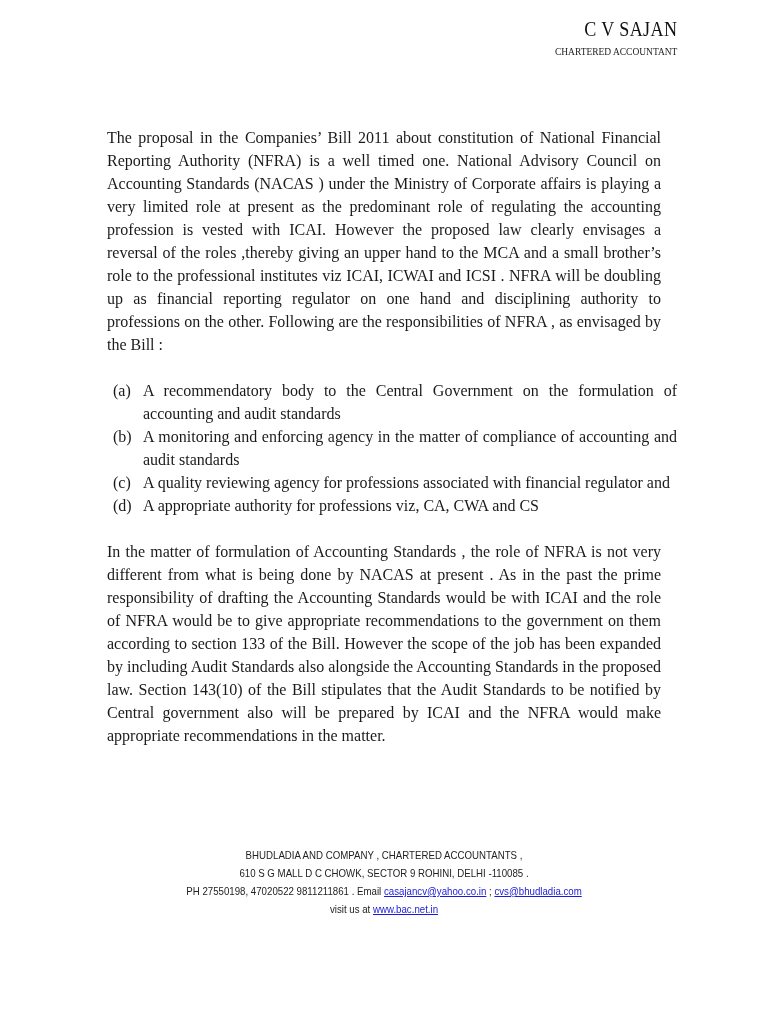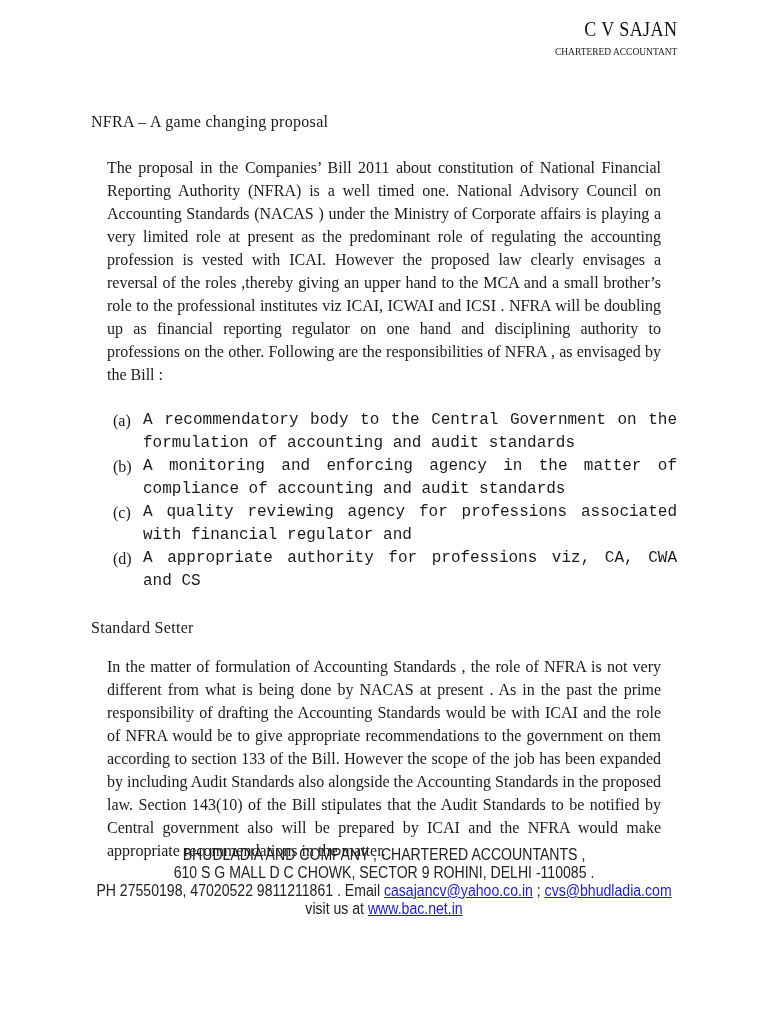--- a/index.html
+++ b/index.html
@@ -6,36 +6,35 @@
   body { width: 768px; height: 1024px; position: relative; overflow: hidden; color: #1a1a1a; }
   .letterhead { position: absolute; right: 91px; top: 14px; text-align: right; font-family: Liberation Serif, serif; }
   .lh-name { font-size: 22px; letter-spacing: 0.5px; transform: scaleX(0.82); transform-origin: right; color: #111; line-height: 30px; }
   .lh-title { font-size: 11px; transform: scaleX(0.86); transform-origin: right; color: #222; margin-top: 0px; line-height: 14px; }
   .doc { position: absolute; left: 91px; top: 110px; width: 586px; font-family: "Liberation Serif", serif; font-size: 16px; line-height: 23px; color: #1a1a1a; }
   .doc-title { margin: 0 0 23px 0; font-size: 16px; font-weight: normal; letter-spacing: 0.3px; }
   .para { margin: 16px; text-align: justify; }
   .list { margin: 23px 0 23px 0; padding: 0; list-style: none; }
   .list li { display: flex; text-align: justify; }
   .list .marker { width: 30px; flex: none; padding-left: 22px; }
-  .list .item-text { flex: 1; font-family: Liberation Mono, monospace; }
+  .list .item-text { flex: 1; }
   .section-heading { margin: 0; font-weight: normal; font-size: 16px; letter-spacing: 0.3px; }
-  .footer { position: absolute; left: 0; width: 768px; top: 846px; text-align: center; font-family: "Liberation Sans", sans-serif; font-size: 16px; line-height: 18px; color: #222; }
+  .footer { position: absolute; left: 0; width: 768px; top: 846px; text-align: center; font-family: "Liberation Sans", sans-serif; font-size: 11px; line-height: 18px; color: #222; }
   .footer .line { transform: scaleX(0.88); transform-origin: center; white-space: nowrap; }
   .footer a { color: #1a1adb; text-decoration: underline; }
 </style>
 </head>
 <body>
 
 <div class="letterhead">
   <div class="lh-name">C V SAJAN</div>
   <div class="lh-title">CHARTERED ACCOUNTANT</div>
 </div>
 
 <div class="doc">
-  <h1 class="doc-title">NFRA  – A game changing proposal</h1>
   <p class="para">The proposal in the Companies’ Bill 2011 about constitution of   National Financial Reporting Authority  (NFRA) is a well timed one.  National Advisory Council on Accounting Standards (NACAS ) under the Ministry of Corporate affairs is playing a very limited role at present as the predominant role of regulating the accounting profession  is vested with ICAI.  However the proposed law clearly envisages a reversal of the roles ,thereby giving an upper hand to the MCA and a small brother’s role to the professional institutes viz ICAI, ICWAI and ICSI . NFRA will be  doubling up as financial reporting regulator on one hand and disciplining authority to professions on the other.  Following are the responsibilities of NFRA , as envisaged by the Bill :</p>
 
   <ul class="list">
     <li>
       <span class="marker">(a)</span>
       <span class="item-text">A recommendatory body to the Central Government on the formulation of accounting and audit standards</span>
     </li>
     <li>
       <span class="marker">(b)</span>
       <span class="item-text">A monitoring and enforcing agency  in the matter of compliance of accounting and audit standards</span>
@@ -43,21 +42,20 @@
     <li>
       <span class="marker">(c)</span>
       <span class="item-text">A quality reviewing agency  for professions associated with financial regulator  and</span>
     </li>
     <li>
       <span class="marker">(d)</span>
       <span class="item-text">A appropriate authority for professions viz, CA, CWA and CS</span>
     </li>
   </ul>
 
-  <h2 class="section-heading">Standard Setter</h2>
   <p class="para">In the matter of formulation of Accounting Standards , the role of NFRA is not very different from what is being done by NACAS at present . As in the past  the prime responsibility of drafting the Accounting Standards would be  with ICAI and the role of NFRA would be to give appropriate  recommendations to the government on them according to section 133 of the  Bill. However the scope of the job has been expanded by including Audit Standards also alongside the Accounting Standards in the proposed law. Section 143(10) of the Bill stipulates that the Audit Standards to be notified by Central government also will be prepared by ICAI and the NFRA would make appropriate recommendations in the matter.</p>
 </div>
 
 <div class="footer">
   <div class="line">BHUDLADIA AND COMPANY , CHARTERED ACCOUNTANTS ,</div>
   <div class="line">610 S G MALL D C CHOWK, SECTOR 9 ROHINI, DELHI -110085 .</div>
   <div class="line">
     <span>PH  27550198, 47020522 9811211861 . Email </span><a href="casajancv@yahoo.co.in">casajancv@yahoo.co.in</a><span> ; </span><a href="cvs@bhudladia.com">cvs@bhudladia.com</a>
   </div>
   <div class="line">

